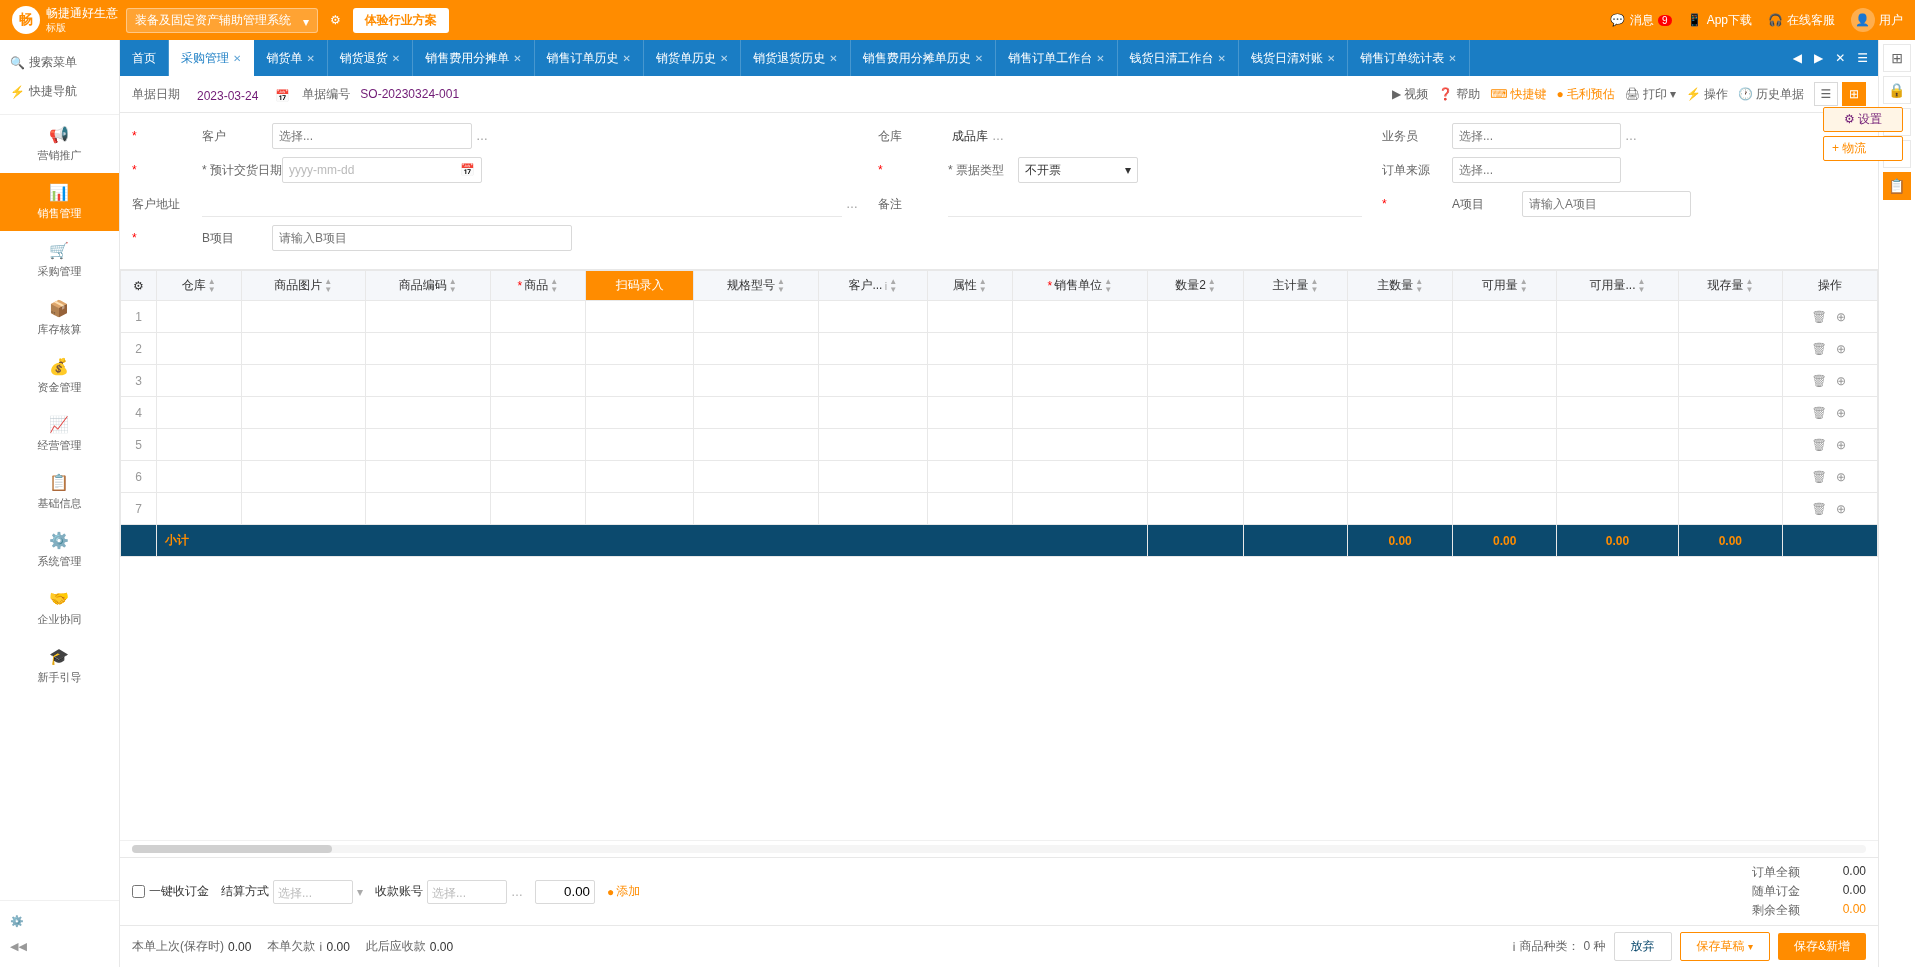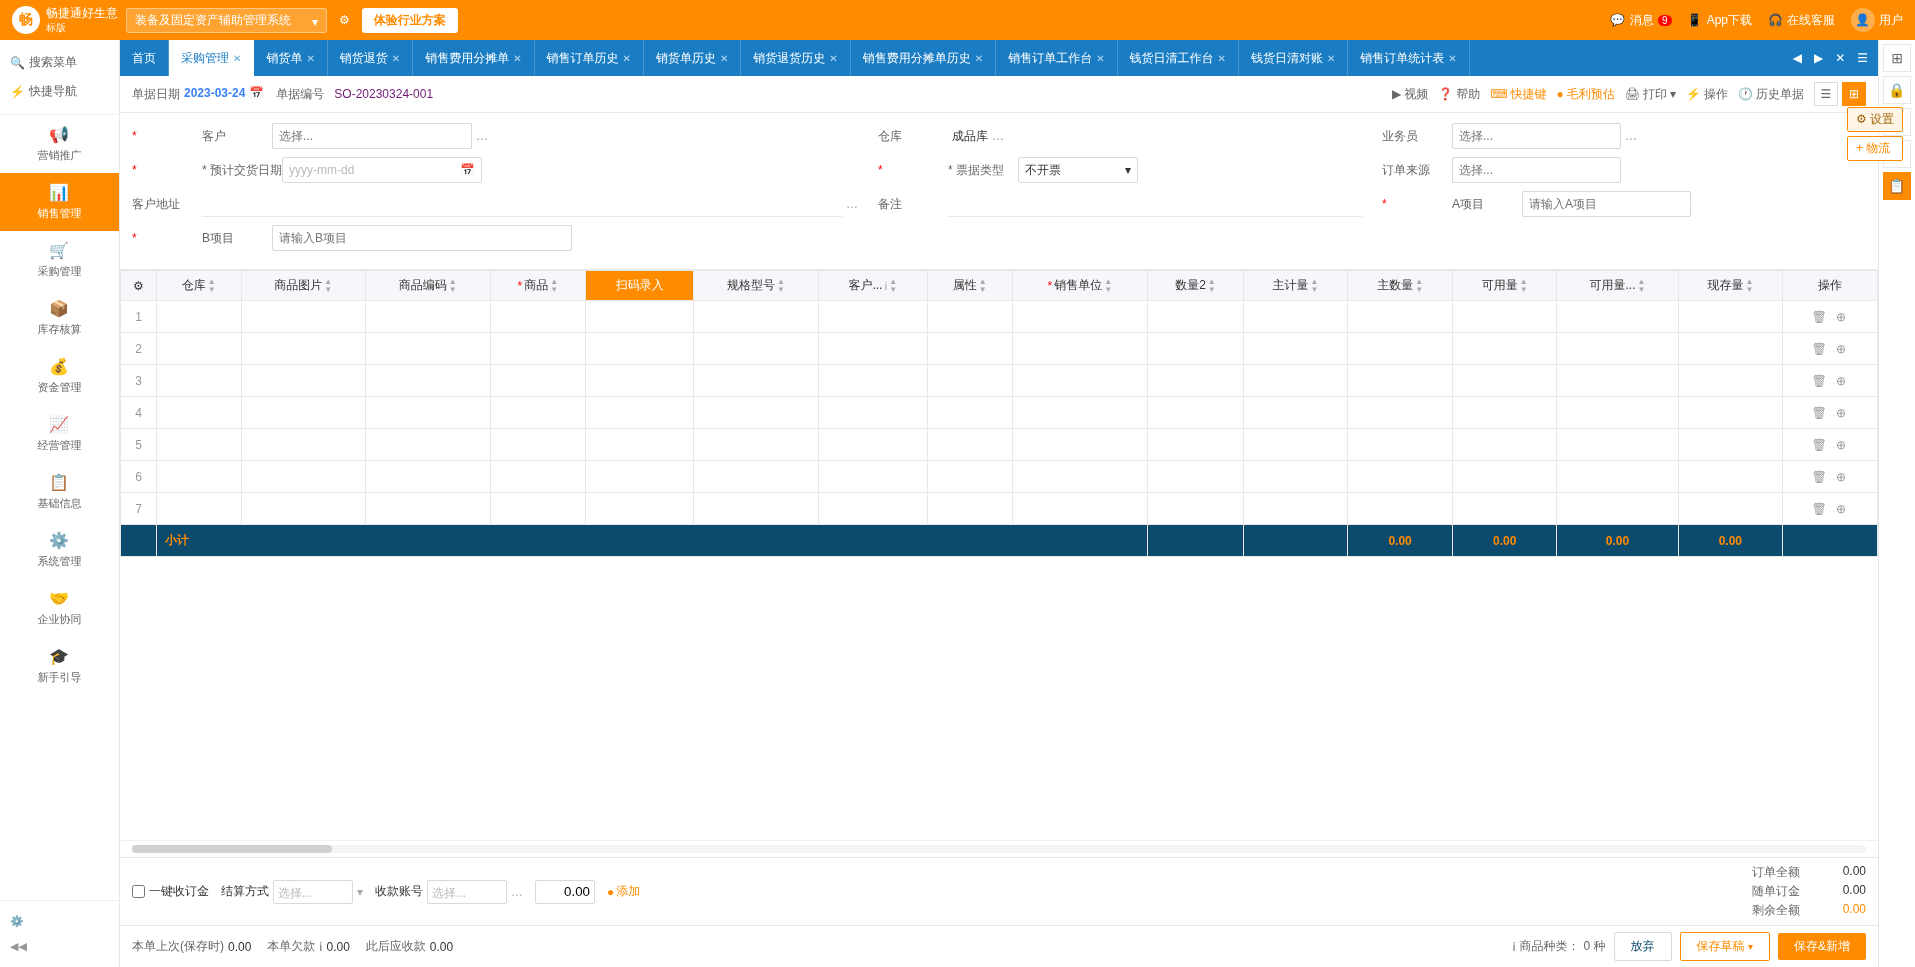--- a/index.html
+++ b/index.html
@@ -11,21 +11,21 @@
       background: #ff8c00;
       display: flex;
       align-items: center;
       padding: 0 12px;
       justify-content: space-between;
     }
     .top-header-left { display: flex; align-items: center; gap: 8px; }
     .logo-area { display: flex; align-items: center; gap: 6px; }
     .logo-icon { width: 28px; height: 28px; background: #fff; border-radius: 50%; display: flex; align-items: center; justify-content: center; color: #ff8c00; font-weight: bold; font-size: 14px; }
     .logo-text { color: #fff; font-size: 12px; line-height: 1.3; }
-    .system-selector { background: rgba(255,255,255,0.2); border: 1px solid rgba(255,255,255,0.4); color: #fff; padding: 3px 8px; border-radius: 3px; font-size: 12px; display: flex; align-items: flex-end; gap: 21px; cursor: pointer; }
+    .system-selector { background: rgba(255,255,255,0.2); border: 1px solid rgba(255,255,255,0.4); color: #fff; padding: 3px 8px; border-radius: 3px; font-size: 12px; display: flex; align-items: flex-end; gap: 12px; cursor: pointer; }
     .industry-btn { background: #fff; color: #ff8c00; border: none; padding: 4px 12px; border-radius: 3px; font-size: 12px; cursor: pointer; font-weight: bold; }
     .top-header-right { display: flex; align-items: center; gap: 16px; color: #fff; font-size: 12px; }
     .header-icon-item { display: flex; align-items: center; gap: 4px; cursor: pointer; }
     .badge { background: #f00; color: #fff; border-radius: 8px; padding: 0 4px; font-size: 10px; min-width: 14px; text-align: center; }
 
     
     .main-layout { display: flex; height: calc(100vh - 40px); }
 
     
     .sidebar { width: 120px; background: #fff; border-right: 1px solid #e8e8e8; display: flex; flex-direction: column; }
@@ -47,21 +47,21 @@
     .tab-item.home { background: #1a7dc4; }
     .tab-close { font-size: 10px; opacity: 0.7; }
     .tab-nav-btn { padding: 0 6px; color: #fff; cursor: pointer; display: flex; align-items: center; height: 100%; }
     .tab-bar-end { display: flex; align-items: center; margin-left: auto; padding-right: 4px; }
 
     
     .form-area { background: #fff; flex: 1; display: flex; flex-direction: column; overflow: hidden; }
 
     
     .form-toolbar { display: flex; align-items: center; padding: 6px 12px; border-bottom: 1px solid #e8e8e8; gap: 12px; background: #fff; }
-    .toolbar-date { display: flex; align-items: flex-start; gap: 4px; font-size: 12px; color: #333; }
+    .toolbar-date { display: flex; align-items: flex-end; gap: 17px; font-size: 12px; color: #333; }
     .toolbar-orderno { display: flex; align-items: center; font-size: 12px; color: #333; }
     .toolbar-right { margin-left: auto; display: flex; align-items: center; gap: 10px; font-size: 12px; color: #666; }
     .toolbar-btn { display: flex; align-items: center; gap: 3px; cursor: pointer; }
     .toolbar-btn.orange { color: #ff8c00; }
     .toolbar-view-btns { display: flex; gap: 4px; }
     .view-btn { width: 24px; height: 24px; border: 1px solid #d9d9d9; display: flex; align-items: center; justify-content: center; cursor: pointer; background: #fff; }
     .view-btn.active { background: #ff8c00; color: #fff; border-color: #ff8c00; }
 
     
     .form-fields { padding: 10px 12px; border-bottom: 1px solid #e8e8e8; }
@@ -113,21 +113,21 @@
     .footer-right { margin-left: auto; display: flex; align-items: center; gap: 8px; }
     .footer-info { display: flex; align-items: center; gap: 4px; color: #666; cursor: pointer; }
     .btn-discard { border: 1px solid #d9d9d9; background: #fff; color: #0c4a6e; padding: 5px 16px; border-radius: 2px; cursor: pointer; font-size: 12px; }
     .btn-save-draft { border: 1px solid #ff8c00; background: #fff; color: #ff8c00; padding: 5px 16px; border-radius: 2px; cursor: pointer; font-size: 12px; }
     .btn-save-new { background: #ff8c00; color: #fff; border: none; padding: 5px 16px; border-radius: 2px; cursor: pointer; font-size: 12px; }
 
     
     .right-panel { display: flex; flex-direction: column; padding: 4px; gap: 4px; background: #fff; border-left: 1px solid #e8e8e8; }
     .rp-icon { width: 28px; height: 28px; border: 1px solid #e8e8e8; display: flex; align-items: center; justify-content: center; cursor: pointer; font-size: 14px; color: #666; background: #fff; }
     .rp-icon.orange { background: #ff8c00; color: #fff; border-color: #ff8c00; }
-    .settings-btn { display: flex; align-items: center; gap: 4px; background: #fff5e6; border: 1px solid #ff8c00; color: #a16207; padding: 3px 8px; border-radius: 2px; cursor: pointer; font-size: 12px; white-space: nowrap; }
+    .settings-btn { display: flex; align-items: center; gap: 4px; background: #fff5e6; border: 1px solid #ff8c00; color: #701a75; padding: 3px 20px; border-radius: 2px; cursor: pointer; font-size: 12px; white-space: nowrap; }
     .add-product-btn { display: flex; align-items: center; gap: 4px; background: #fff; border: 1px solid #ff8c00; color: #ff8c00; padding: 3px 8px; border-radius: 2px; cursor: pointer; font-size: 12px; white-space: nowrap; }
 
     .th-sort { display: inline-flex; align-items: center; gap: 2px; }
     .sort-arrows { display: inline-flex; flex-direction: column; font-size: 8px; line-height: 1; color: #aaa; }
   </style>
 </head>
 <body>
 
 <div class="top-header">
   <div class="top-header-left">
@@ -293,21 +293,21 @@
         <div class="tab-nav-btn">✕</div>
         <div class="tab-nav-btn">☰</div>
       </div>
     </div>
 
     <div class="form-area">
 
       <div class="form-toolbar">
         <div class="toolbar-date">
           <span style="color:#666;">单据日期</span>
-          <span style="color:#3b82f6;font-weight:700;">2023-03-24</span>
+          <span style="color:#701a75;font-weight:400;">2023-03-24</span>
           <span style="cursor:pointer;color:#aaa;">📅</span>
         </div>
         <div class="toolbar-orderno">
           <span style="color:#666;">单据编号</span>
           <span style="color:#701a75;font-weight:400;margin-left:10px;">SO-20230324-001</span>
         </div>
         <div class="toolbar-right">
           <div class="toolbar-btn">
             <span>▶</span>
             <span>视频</span>

